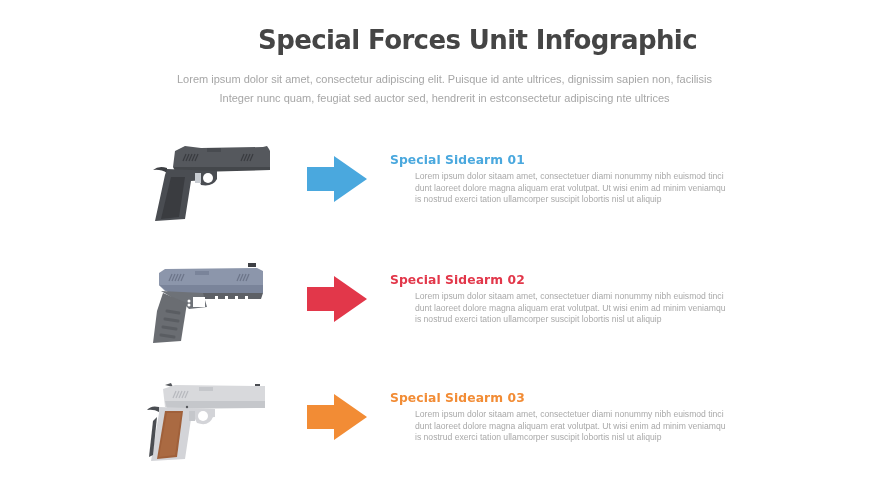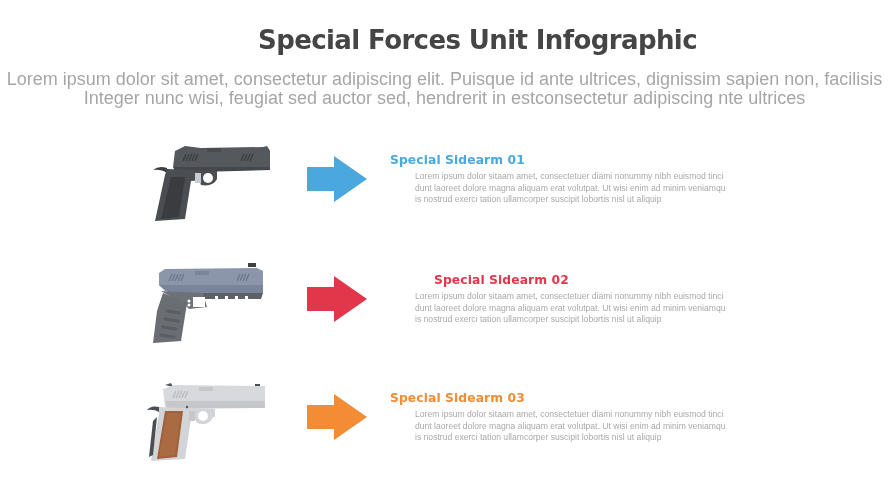--- a/index.html
+++ b/index.html
@@ -7,21 +7,21 @@
   body { position: relative; font-family: "Liberation Sans", sans-serif; }
 
   .title {
     position: absolute; left: 0; top: 25px; width: 889px;
     text-align: center; font-family: "DejaVu Sans", sans-serif;
     font-weight: bold; font-size: 26px; color: #454545; letter-spacing: -0.6px; margin-left: 33px;
   }
   .subtitle {
     position: absolute; left: 0; top: 70px; width: 889px;
     text-align: center; font-family: "Liberation Sans", sans-serif;
-    font-size: 18px; line-height: 19px; color: #a6a6a6;
+    font-size: 11px; line-height: 19px; color: #a6a6a6;
   }
   .subtitle span { display: block; }
 
   .row { position: absolute; left: 0; width: 889px; height: 100px; }
   .gun { position: absolute; left: 145px; top: 0; width: 130px; height: 85px; }
   .arrow { position: absolute; left: 306px; top: 12px; width: 62px; height: 48px; }
   .item-heading {
     position: absolute; left: 390px; top: 10px;
     font-family: "DejaVu Sans", sans-serif; font-weight: bold; font-size: 12.3px;
     letter-spacing: 0.1px;
@@ -33,21 +33,21 @@
     line-height: 11.5px; color: #a9a9a9; margin-left: 25px;
   }
   .item-body span { display: block; white-space: nowrap; }
 </style>
 </head>
 <body>
 
 <h1 class="title">Special Forces Unit Infographic</h1>
 <p class="subtitle">
   <span>Lorem ipsum dolor sit amet, consectetur adipiscing elit. Puisque id ante ultrices, dignissim sapien non, facilisis</span>
-  <span>Integer nunc wisi, feugiat sed auctor sed, hendrerit in estconsectetur adipiscing nte ultrices</span>
+  <span>Integer nunc quam, feugiat sed auctor sed, hendrerit in estconsectetur adipiscing nte ultrices</span>
 </p>
 
 <div class="row" style="top:143px;">
   <svg class="gun" viewBox="0 0 130 85">
 
     <path d="M30 8 L40 3 L56 5 L118 4 L122 3 L124 6 L125 8 L125 24 L52 26 L28 24 Z" fill="#55585d"></path>
     <path d="M28 24 L125 24 L125 27 L52 29 L30 28 Z" fill="#44474b"></path>
 
     <g stroke="#3a3c40" stroke-width="1.2">
       <line x1="38" y1="18" x2="41" y2="11"></line>
@@ -119,21 +119,21 @@
     <g stroke="#5a5d62" stroke-width="3" stroke-linecap="round">
       <line x1="22" y1="48" x2="34" y2="50"></line>
         <line x1="20" y1="56" x2="33" y2="58"></line>
       <line x1="18" y1="64" x2="31" y2="66"></line>
         <line x1="16" y1="72" x2="29" y2="74"></line>
     </g>
   </svg>
   <svg class="arrow" viewBox="0 0 62 48">
     <path d="M1 12 L28 12 L28 1 L61 24 L28 47 L28 36 L1 36 Z" fill="#e2374a"></path>
   </svg>
-  <div class="item-heading" style="color:#e2374a;margin-left:44px;">Special Sidearm 02</div>
+  <div class="item-heading" style="color:#e2374a;">Special Sidearm 02</div>
   <div class="item-body">
     <span>Lorem ipsum dolor sitaam amet, consectetuer diami nonummy  nibh euismod tinci</span>
     <span>dunt laoreet dolore magna aliquam erat volutpat. Ut wisi enim ad minim veniamqu</span>
     <span>is nostrud exerci tation ullamcorper suscipit lobortis nisl ut aliquip</span>
   </div>
 </div>
 
 <div class="row" style="top:381px;">
   <svg class="gun" viewBox="0 0 130 85">
 

